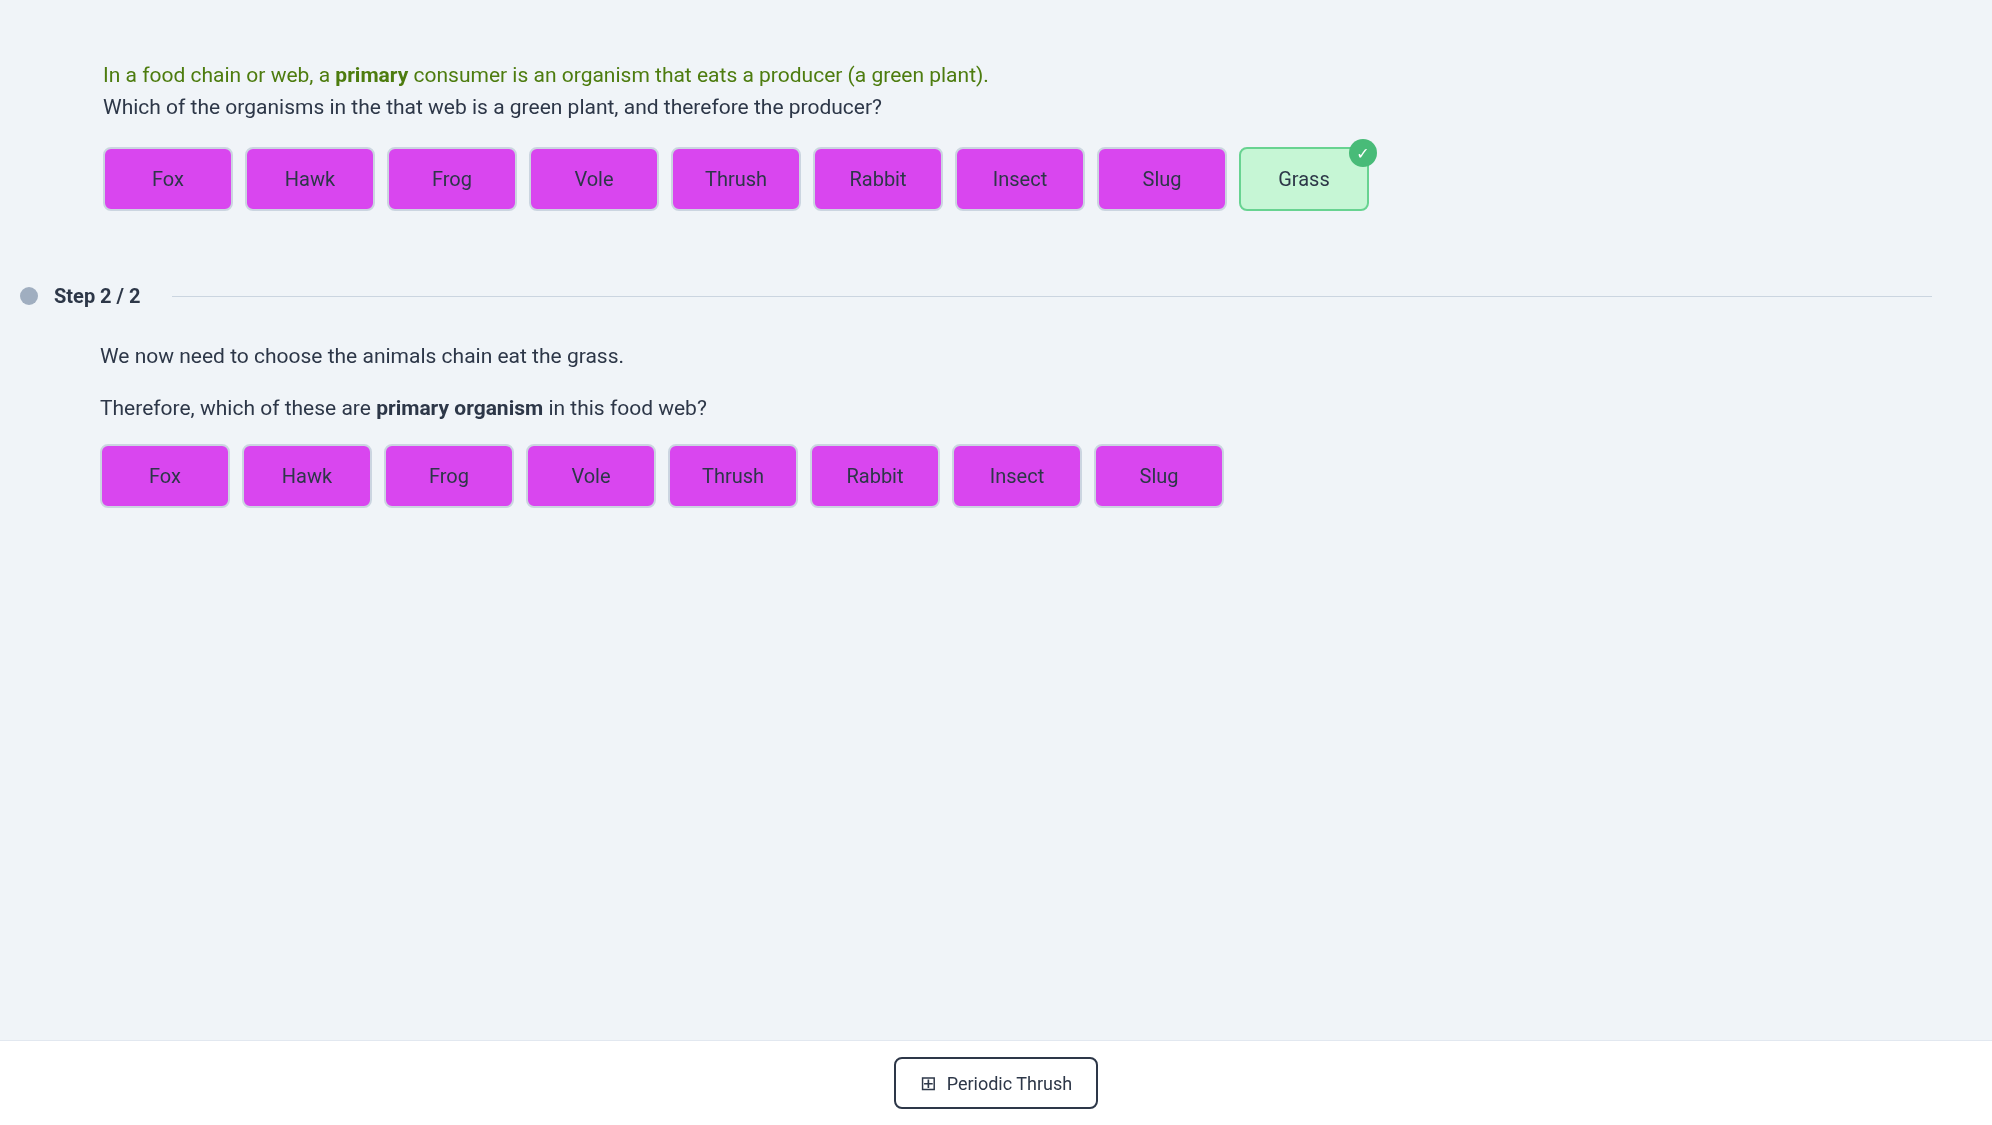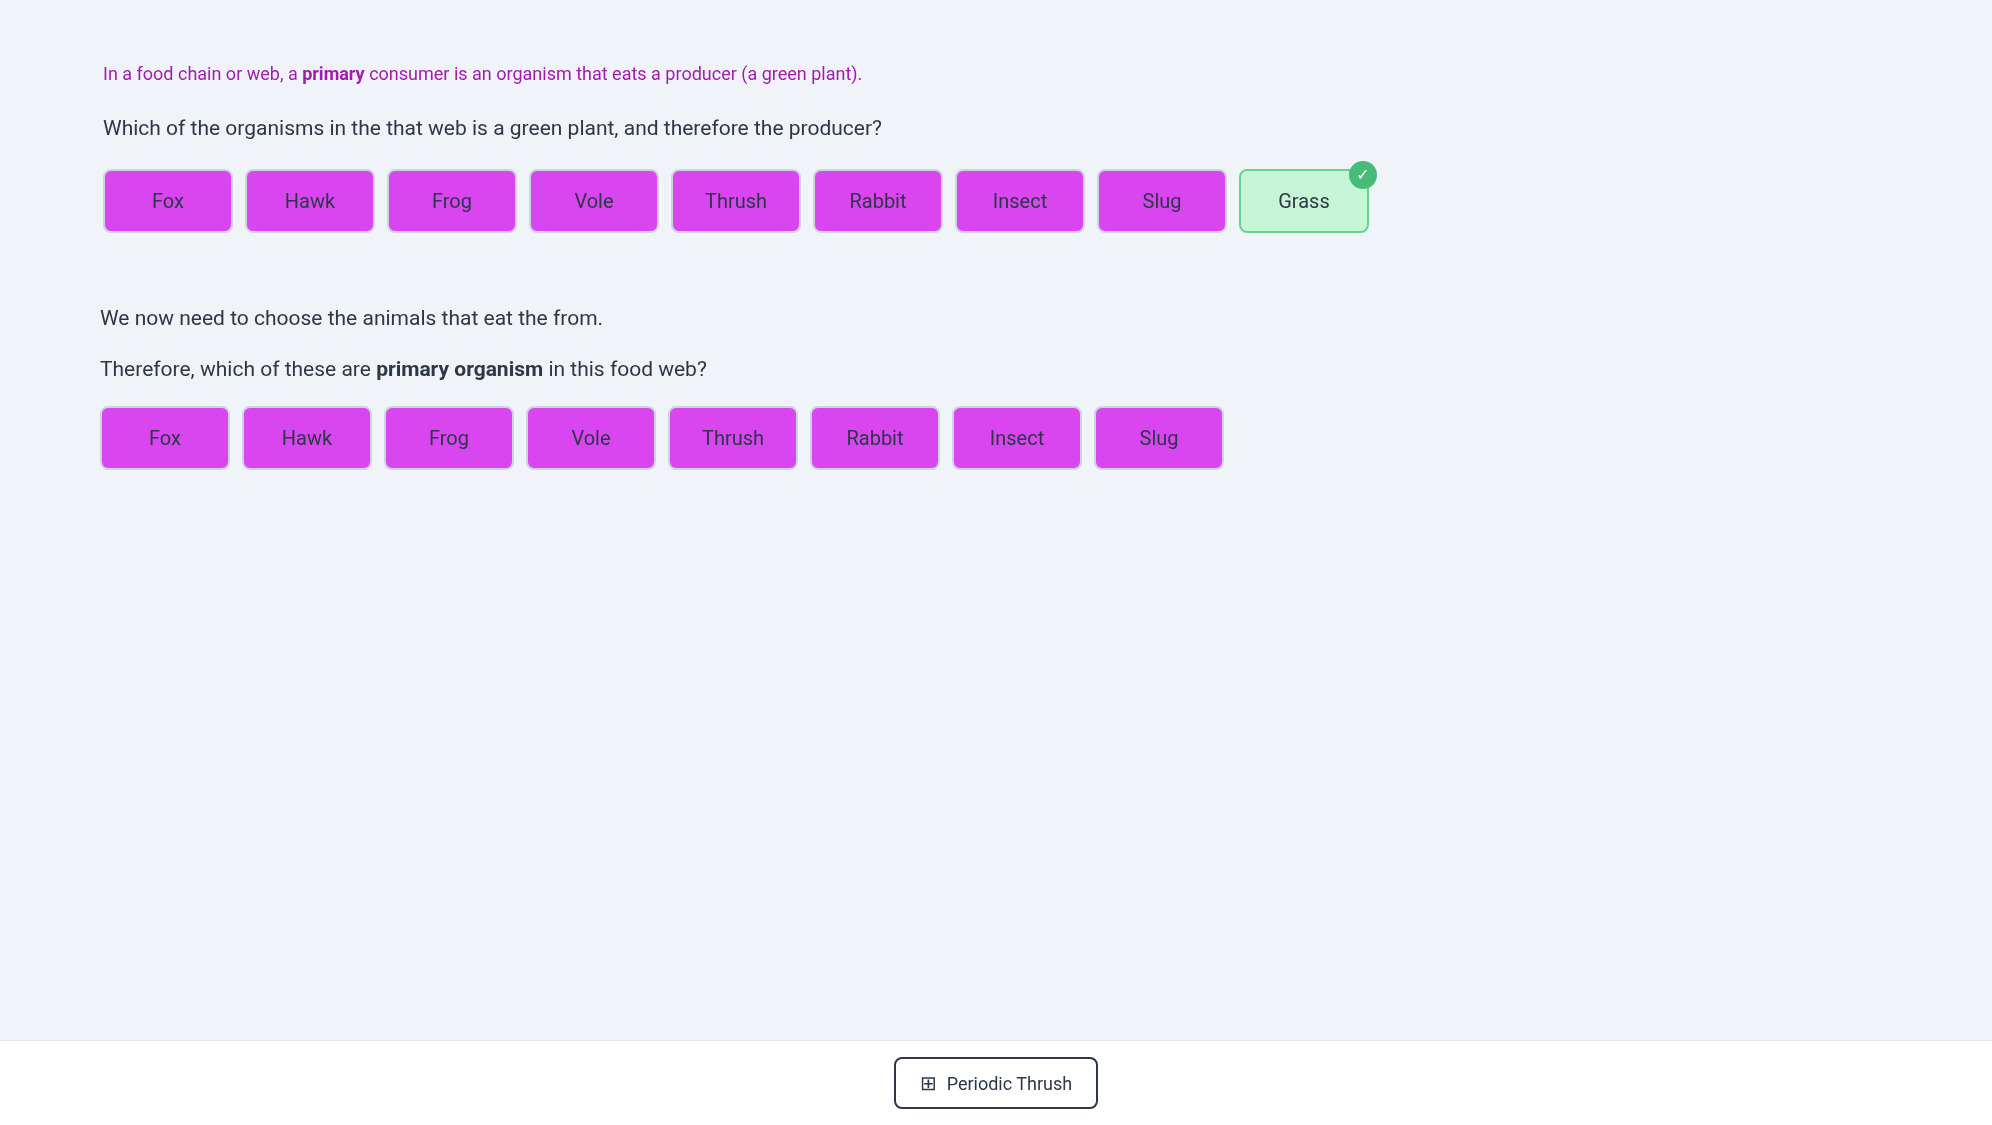--- a/index.html
+++ b/index.html
@@ -29,23 +29,23 @@
       padding: 20px 0 20px 40px;
       margin-bottom: 10px;
       border-left: 3px solid transparent;
     }
 
     .section-intro {
       margin-bottom: 30px;
     }
 
     .intro-text {
-      font-size: 18px;
-      color: #a21caf;
-      margin-bottom: 26px;
+      font-size: 21px;
+      color: #4d7c0f;
+      margin-bottom: 0;
     }
 
     .intro-text strong {
       font-weight: 700;
     }
 
     .question-text {
       font-size: 21px;
       color: #2d3748;
       margin-bottom: 24px;
@@ -201,23 +201,30 @@
       <button class="answer-btn">Rabbit</button>
       <button class="answer-btn">Insect</button>
       <button class="answer-btn">Slug</button>
       <button class="answer-btn selected-correct">
         Grass
         <span class="checkmark">✓</span>
       </button>
     </div>
   </div>
 
+  <div class="divider-section">
+    <div class="step-indicator">
+      <div class="step-dot"></div>
+      <span class="step-label">Step 2 / 2</span>
+      <div class="step-line"></div>
+    </div>
+  </div>
 
   <div class="step2-section">
-    <p class="step2-text">We now need to choose the animals that eat the from.</p>
+    <p class="step2-text">We now need to choose the animals chain eat the grass.</p>
     <p class="step2-text">
       Therefore, which of these are <strong>primary organism</strong> in this food web?
     </p>
 
 
     <div class="answer-options">
       <button class="answer-btn">Fox</button>
       <button class="answer-btn">Hawk</button>
       <button class="answer-btn">Frog</button>
       <button class="answer-btn">Vole</button>

